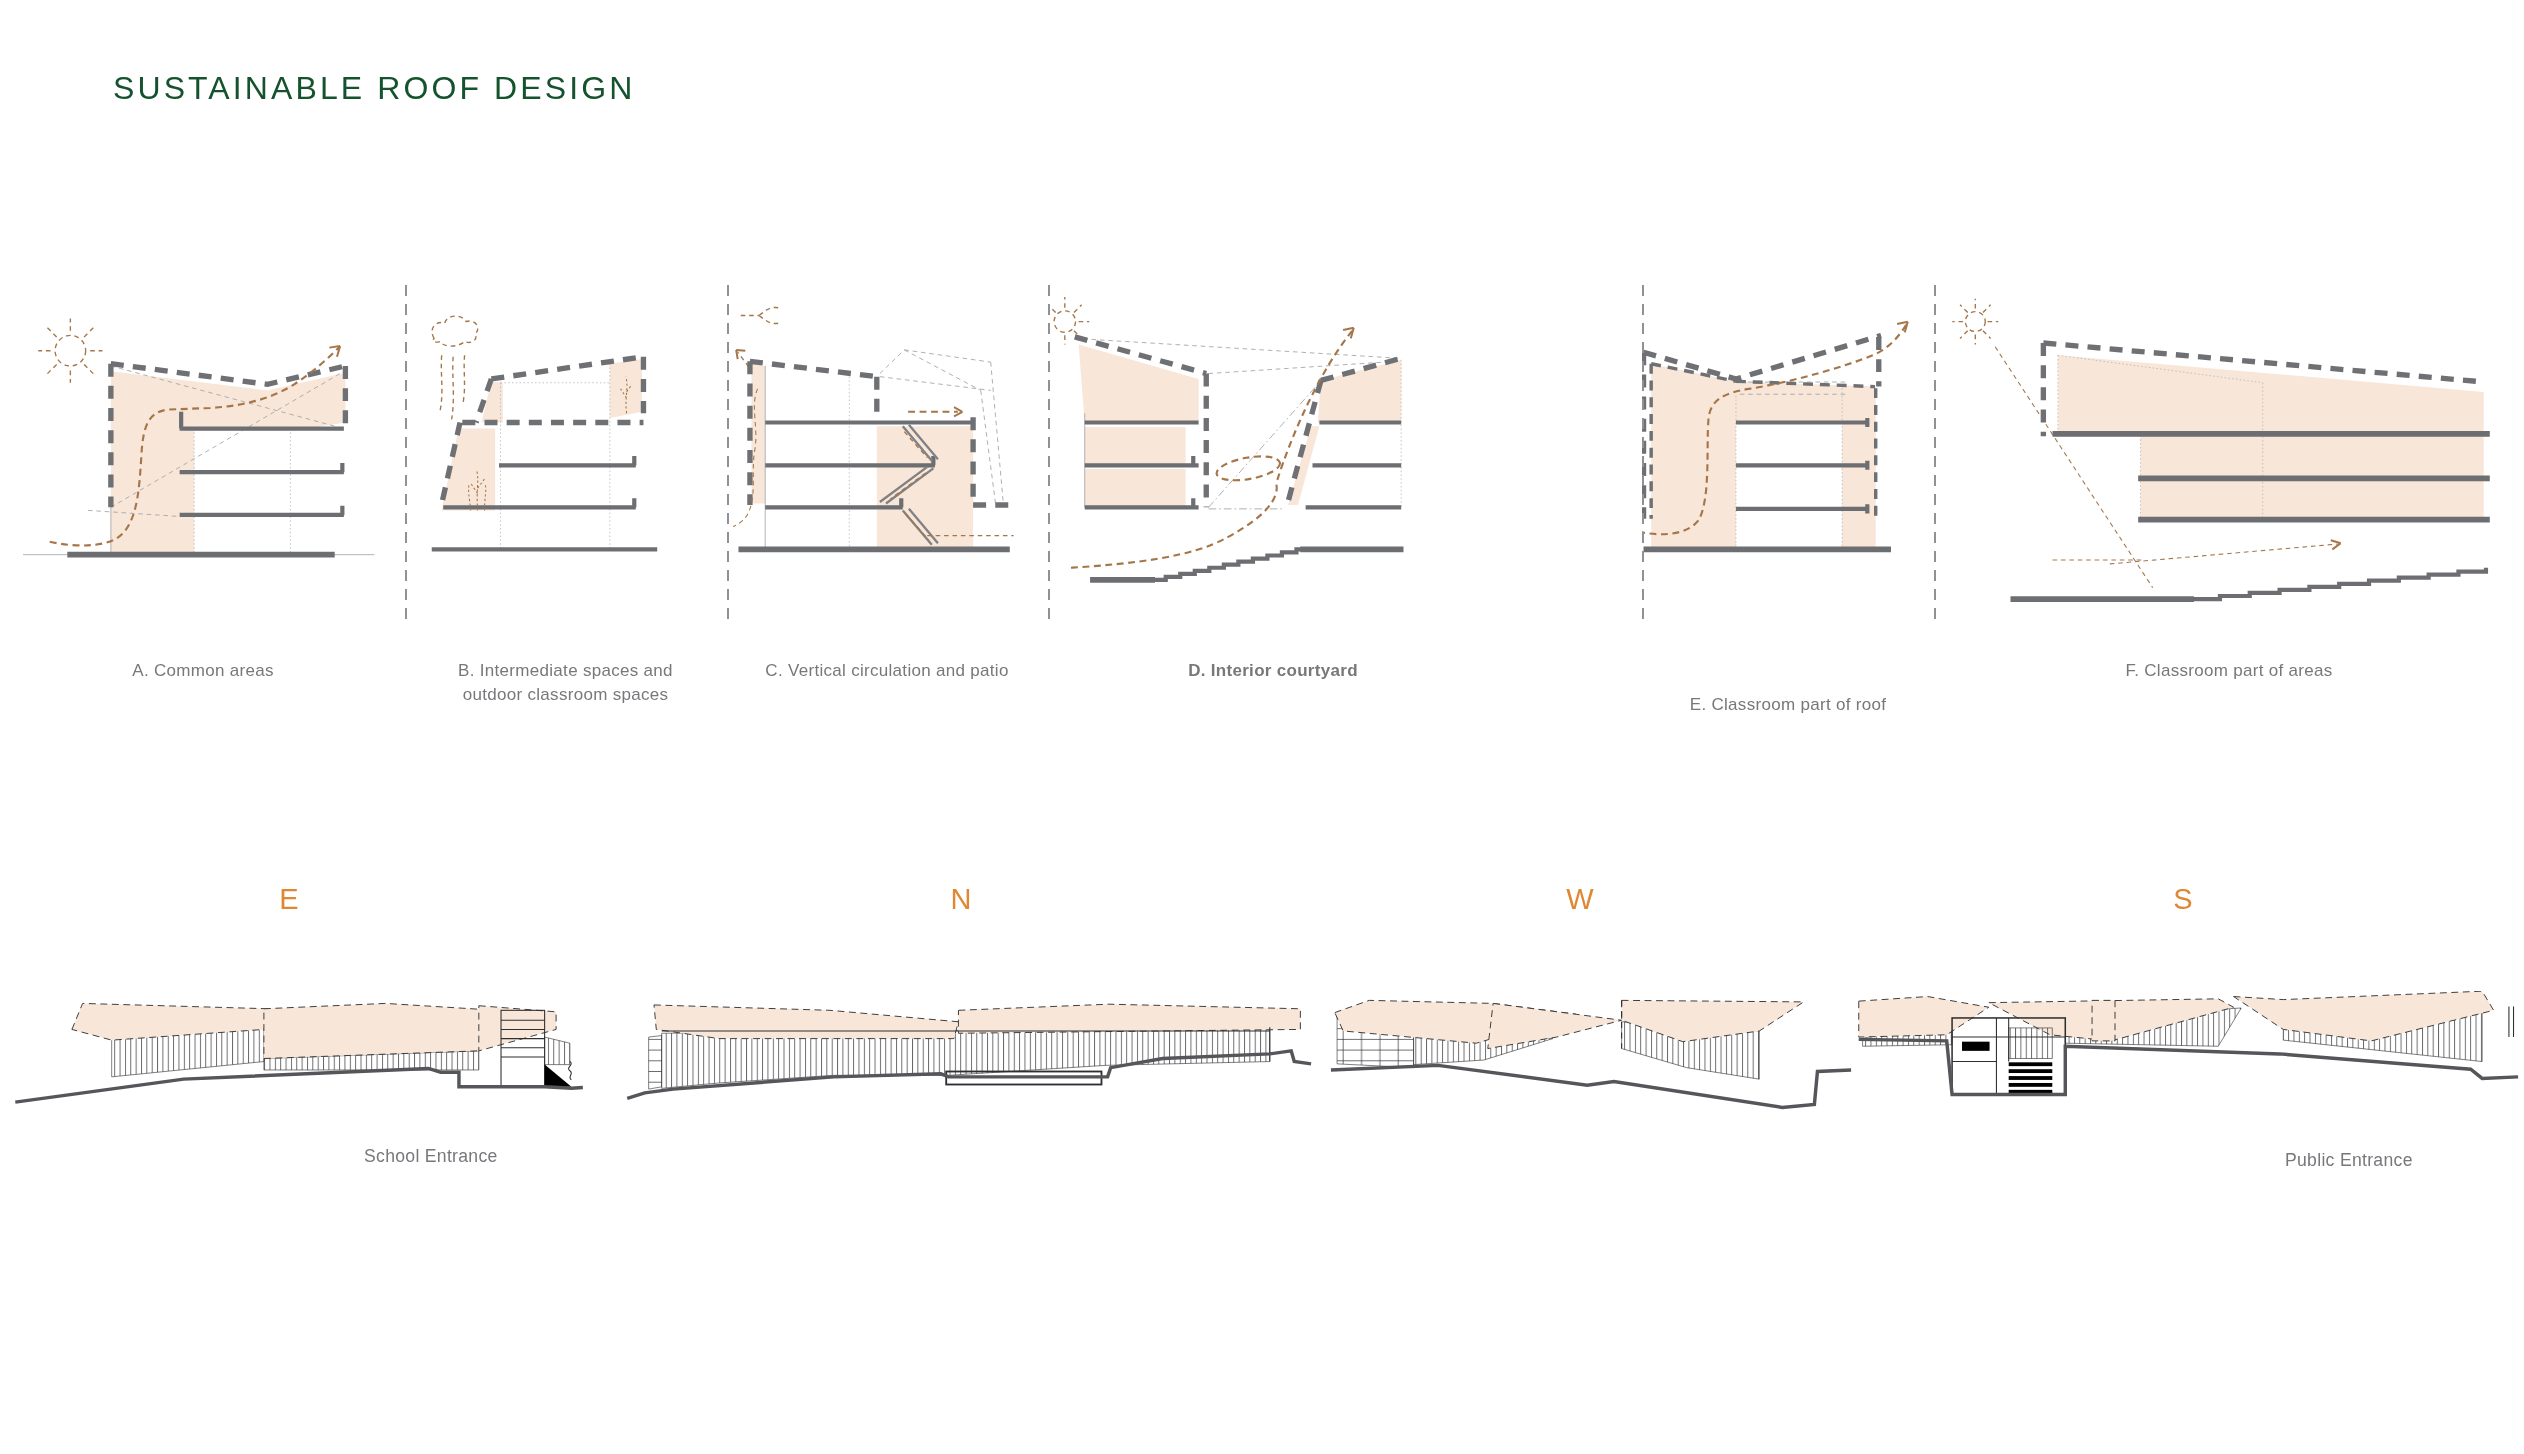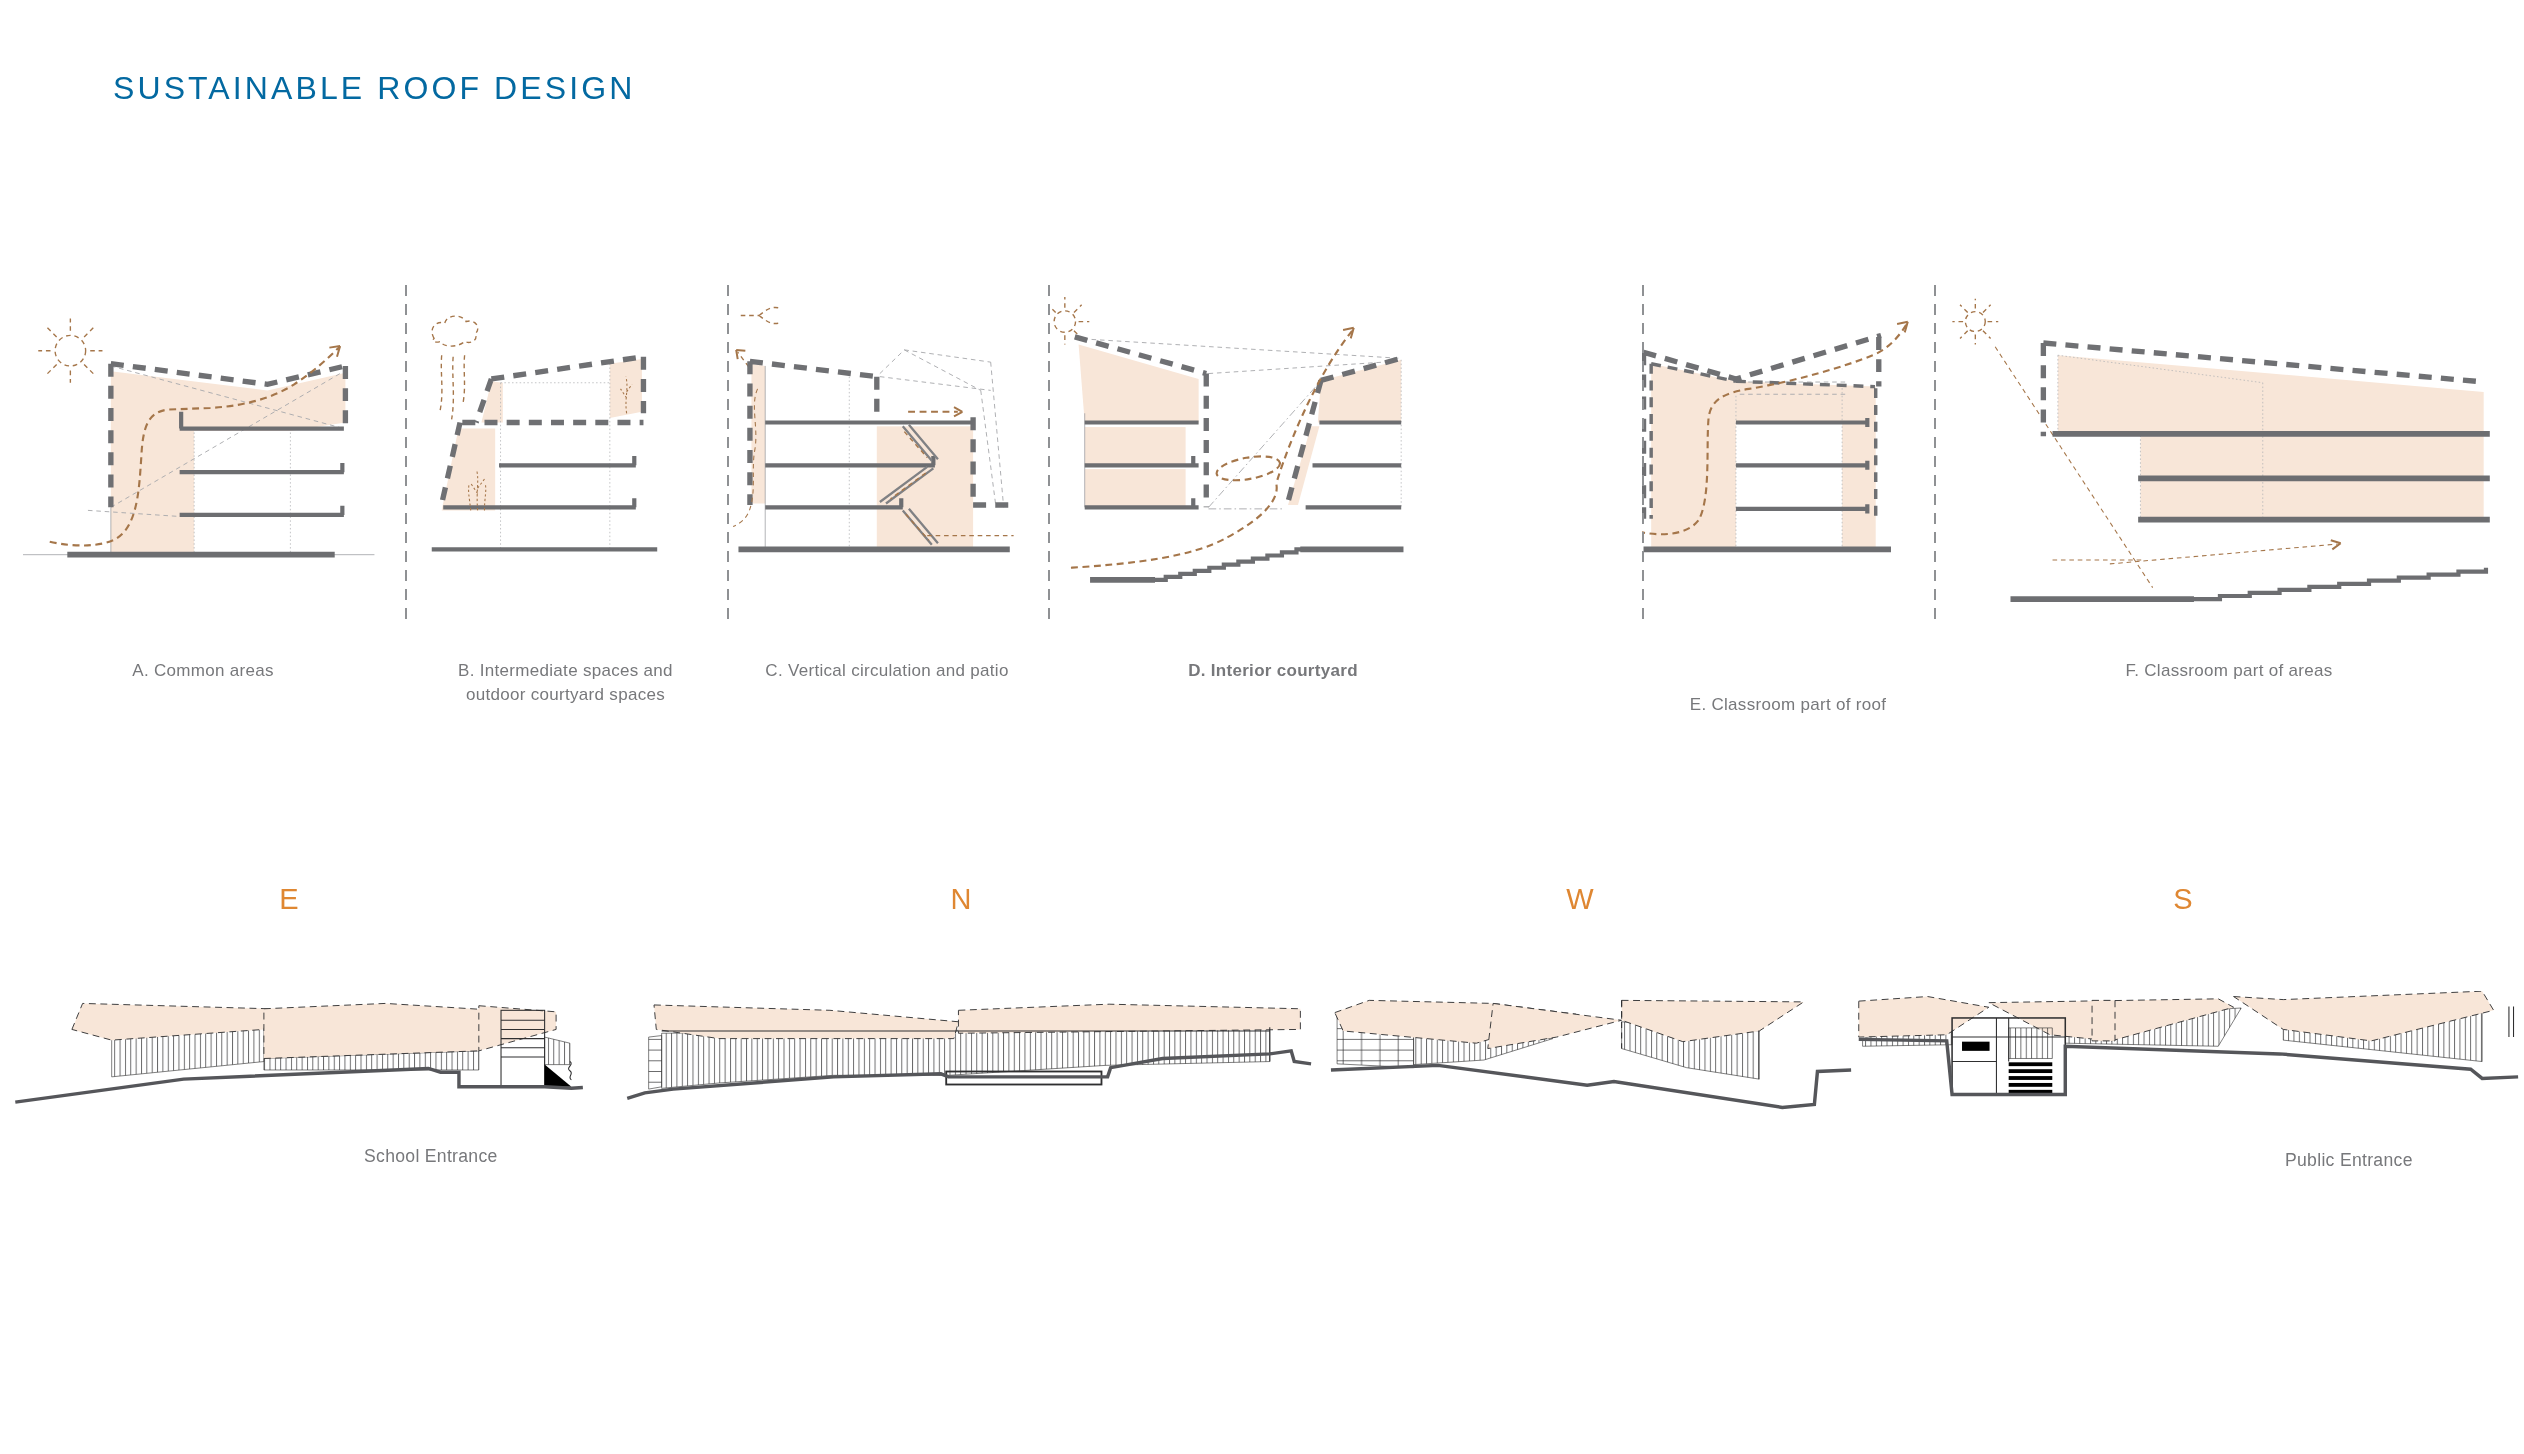--- a/index.html
+++ b/index.html
@@ -1,19 +1,19 @@
 <!DOCTYPE html>
 <html style="font-size:12.2px"><head>
 <meta charset="utf-8">
 <style>
   html,body{margin:0;padding:0;background:#ffffff;}
   body{width:2525px;height:1454px;position:relative;overflow:hidden;
        font-family:"Liberation Sans", sans-serif;}
   .abs{position:absolute;}
-  #page-title{left:113px;top:70px;font-size:32px;letter-spacing:3.1px;color:#0369a1;font-weight:400;}
+  #page-title{left:113px;top:70px;font-size:32px;letter-spacing:3.1px;color:#14532d;font-weight:400;}
   .cell{position:absolute;top:291px;height:344px;}
   .sep{position:absolute;top:285px;height:338px;width:1.5px;
        background:repeating-linear-gradient(#8f9194 0 10.7px, transparent 10.7px 19px);}
   .caption{position:absolute;top:659px;text-align:center;color:#77787b;
            font-size:17px;line-height:1.4;letter-spacing:0.3px;}
   .compass{position:absolute;top:883px;width:46px;text-align:center;
            font-size:29px;color:#df8732;font-weight:400;}
   .entrance{position:absolute;width:245px;text-align:left;color:#77787b;
             font-size:17.6px;letter-spacing:0.3px;}
   #elevations-svg{position:absolute;left:0;top:991px;}
@@ -185,21 +185,21 @@
 </svg>
 </div>
 
 <div class="sep" style="left:405px;"></div>
 <div class="sep" style="left:727px;"></div>
 <div class="sep" style="left:1048px;"></div>
 <div class="sep" style="left:1642px;"></div>
 <div class="sep" style="left:1934px;"></div>
 
 <div class="caption" style="left:50px;width:306px;">A. Common areas</div>
-<div class="caption" style="left:451px;width:229px;">B. Intermediate spaces and outdoor courtyard spaces</div>
+<div class="caption" style="left:451px;width:229px;">B. Intermediate spaces and outdoor classroom spaces</div>
 <div class="caption" style="left:734px;width:306px;">C. Vertical circulation and patio</div>
 <div class="caption" style="left:1120px;width:306px;font-weight:bold;">D. Interior courtyard</div>
 <div class="caption" style="left:1635px;width:306px;margin-top:34px;">E. Classroom part of roof</div>
 <div class="caption" style="left:2076px;width:306px;">F. Classroom part of areas</div>
 
 <div class="compass" style="left:266px;">E</div>
 <div class="compass" style="left:938px;">N</div>
 <div class="compass" style="left:1557px;">W</div>
 <div class="compass" style="left:2160px;">S</div>
 

